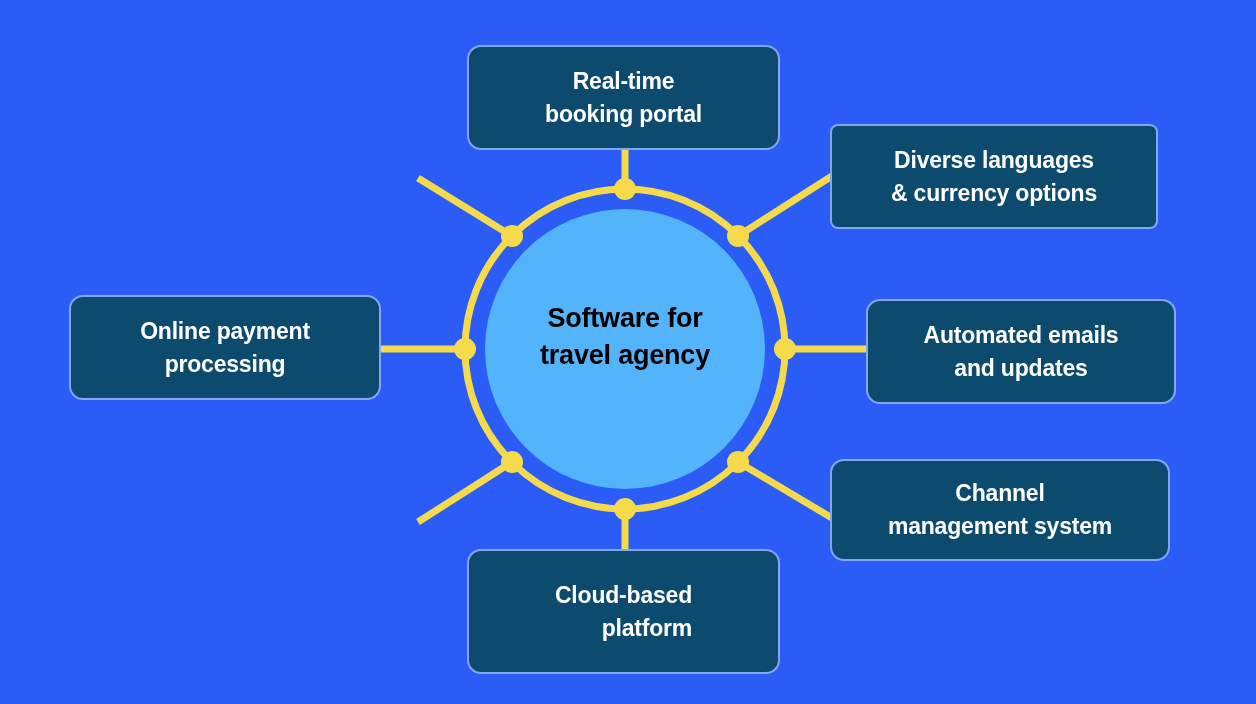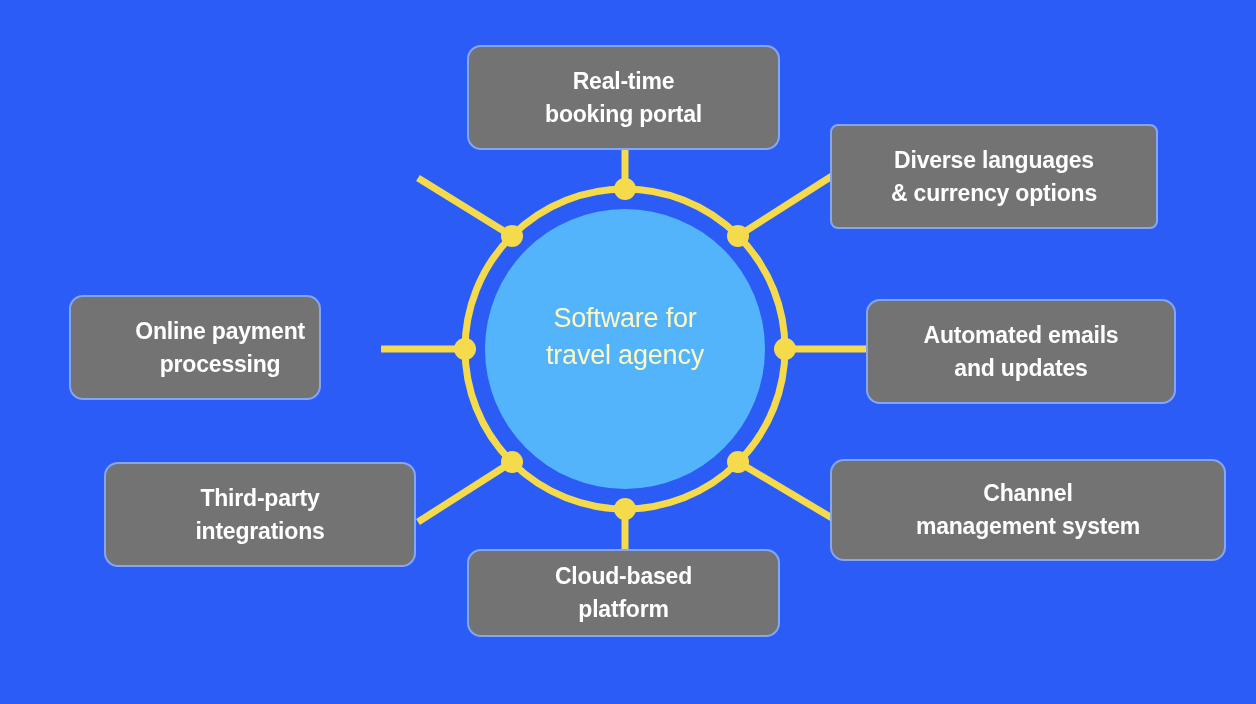--- a/index.html
+++ b/index.html
@@ -13,55 +13,55 @@
 
   
   #wheel{position:absolute;left:0;top:0;width:1256px;height:704px;}
 
   
   .center-label{
     position:absolute;
     left:485px;top:300px;
     width:280px;
     text-align:center;
-    color:#fef9c3;
+    color:#000000;
     font-size:27px;
-    font-weight:normal;
+    font-weight:bold;
     line-height:1.38;
     letter-spacing:-0.2px;
     white-space:pre-line;
   }
 
   
   .node{
     position:absolute;
     box-sizing:border-box;
-    background:#737373;
+    background:#0c4a6e;
     border:2px solid #84a6f8;
     border-radius:14px;
     display:flex;
     align-items:center;
     justify-content:center;
     color:#ffffff;
     font-size:23px;
     font-weight:bold;
     line-height:1.42;
     text-align:center;
     letter-spacing:-0.2px;
     white-space:pre-line;
     padding:6px 14px;
   }
 
   .n-top       {left:467px; top:45px;  width:313px; height:105px;}
   .n-topright  {left:830px; top:124px; width:328px; height:105px;border-radius:8px;}
   .n-right     {left:866px; top:299px; width:310px; height:105px;}
-  .n-botright  {left:830px; top:459px; width:396px; height:102px;}
-  .n-bottom    {left:467px; top:549px; width:313px; height:88px;}
+  .n-botright  {left:830px; top:459px; width:340px; height:102px;}
+  .n-bottom    {left:467px; top:549px; width:313px; height:125px;text-align:right;}
   .n-botleft   {left:104px; top:462px; width:312px; height:105px;}
-  .n-left      {left:69px;  top:295px; width:252px; height:105px;justify-content:flex-end;}
+  .n-left      {left:69px;  top:295px; width:312px; height:105px;}
   .n-topleft   {left:104px; top:129px; width:312px; height:105px;}
 </style>
 </head>
 <body>
 
 <div id="stage">
 
   <svg id="wheel" viewBox="0 0 1256 704">
 
     <g stroke="#f5db4c" stroke-width="7" stroke-linecap="butt">
@@ -107,22 +107,18 @@
 and updates</span>
   </div>
   <div class="node n-botright">
     <span>Channel
 management system</span>
   </div>
   <div class="node n-bottom">
     <span>Cloud-based
 platform</span>
   </div>
-  <div class="node n-botleft">
-    <span>Third-party
-integrations</span>
-  </div>
   <div class="node n-left">
     <span>Online payment
 processing</span>
   </div>
 
 </div>
 
 </body></html>

